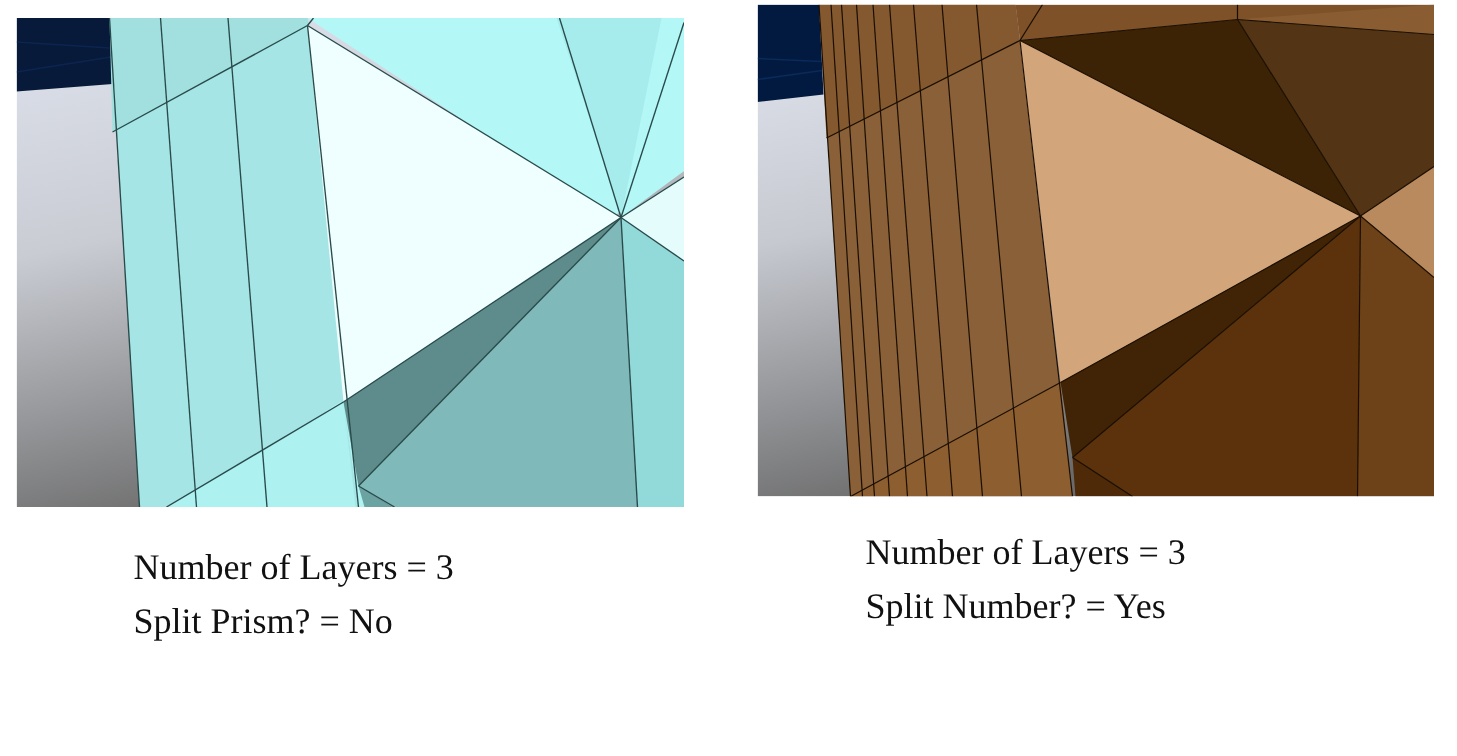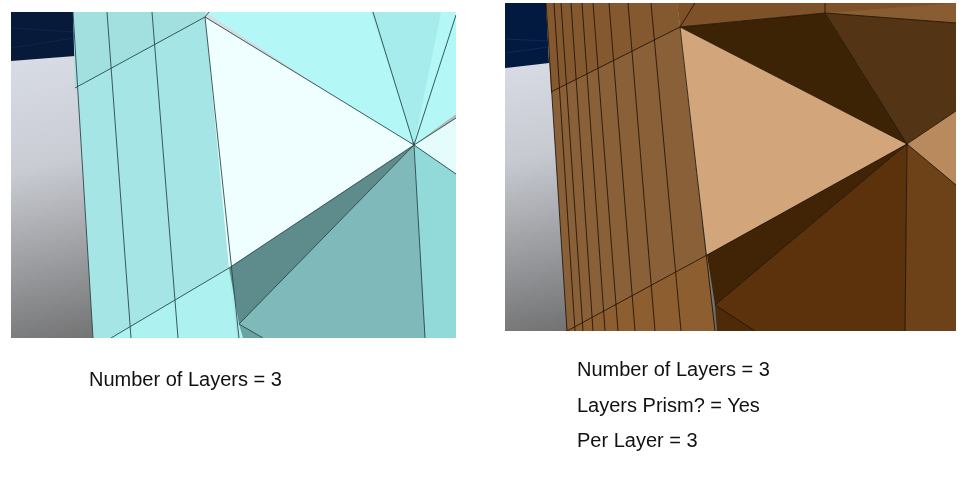--- a/index.html
+++ b/index.html
@@ -1,21 +1,21 @@
 <!DOCTYPE html>
 <html><head>
 <meta charset="utf-8">
 <style>
   html, body { margin: 0; padding: 0; background: #ffffff; }
   body { width: 971px; height: 504px; position: relative; overflow: hidden; font-family: "DejaVu Sans", sans-serif; }
   .panel { position: absolute; overflow: hidden; }
   .panel svg { display: block; }
   #left-panel { left: 11px; top: 12px; width: 445px; height: 326px; }
   #right-panel { left: 505px; top: 3px; width: 451px; height: 328px; }
-  .caption { position: absolute; color: #111; font-size: 20px; line-height: 36px; font-family: Liberation Sans, sans-serif; }
+  .caption { position: absolute; color: #111; font-size: 24px; line-height: 36px; font-family: Liberation Serif, serif; }
   #left-caption { left: 89px; top: 361px; }
   #right-caption { left: 577px; top: 351px; }
   .caption div { white-space: nowrap; }
   #right-caption .gap { margin-top: 3px; }
   #right-caption .tight { line-height: 34px; }
 </style>
 </head>
 <body>
 
 <div id="left-panel" class="panel">
@@ -138,19 +138,19 @@
       <line x1="402" y1="141" x2="451" y2="108"></line>
       <line x1="402" y1="141" x2="451" y2="182"></line>
       <line x1="402" y1="141" x2="400" y2="328"></line>
       <line x1="210" y1="302" x2="250" y2="328"></line>
     </g>
   </svg>
 </div>
 
 <div id="left-caption" class="caption">
   <div>Number of Layers = 3</div>
+  <div>Split Prism? = No</div>
 </div>
 
 <div id="right-caption" class="caption">
   <div>Number of Layers = 3</div>
-  <div>Layers Prism? = Yes</div>
-  <div class="tight">Per Layer = 3</div>
+  <div>Split Number? = Yes</div>
 </div>
 
 </body></html>

